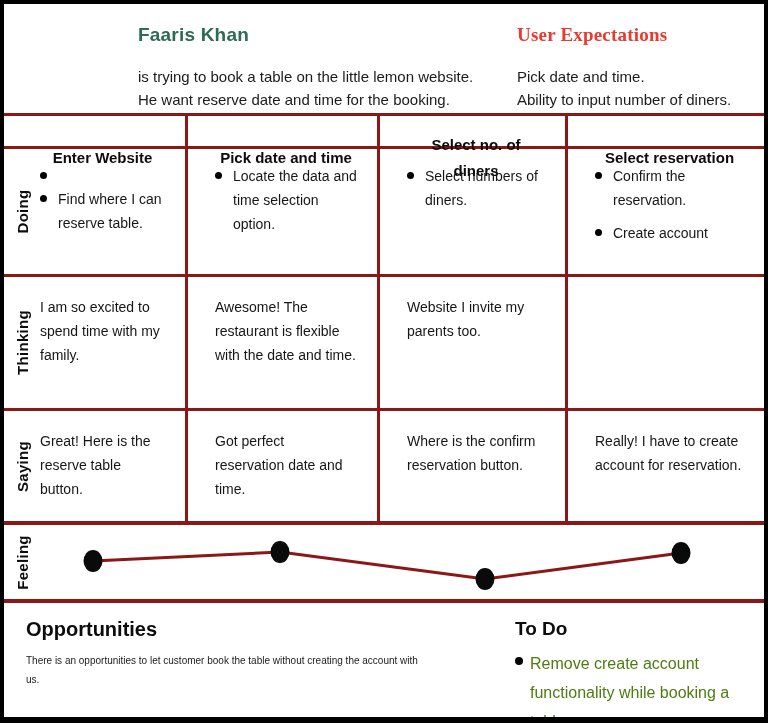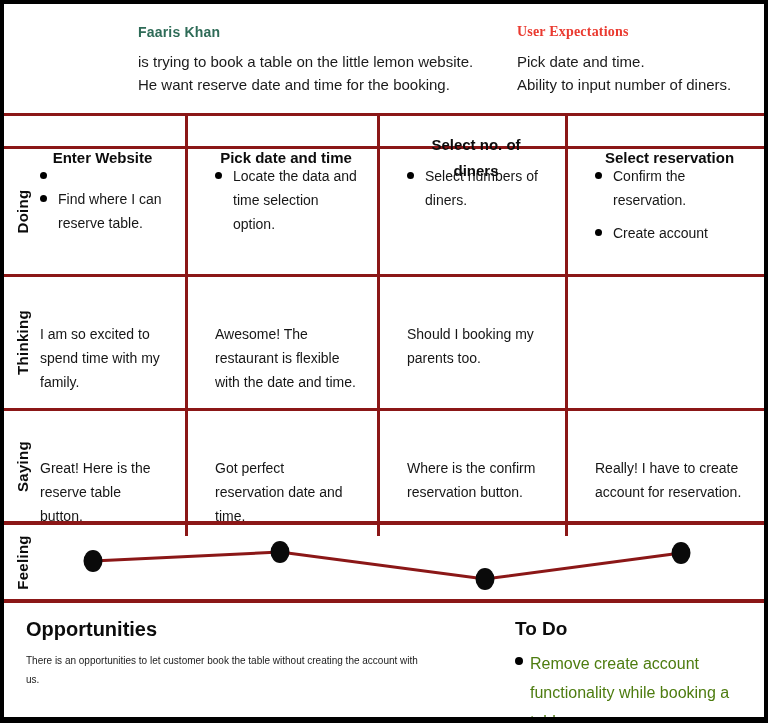--- a/index.html
+++ b/index.html
@@ -7,21 +7,21 @@
   .frame {
     width:768px; height:723px; position:relative; background:#fff;
     border:4px solid #000; border-bottom-width:6px; overflow:hidden;
     --line:#8b1717; --persona:#2e6b57; --expect:#ea3a30;
   }
 
   
   .persona-header { position:relative; height:109px; }
   .persona-block { position:absolute; left:134px; top:20px; }
   .expect-block  { position:absolute; left:513px; top:20px; }
-  .block-title { font-size:14px; font-weight:bold; margin-bottom:11px; letter-spacing:.2px; }
+  .block-title { font-size:19px; font-weight:bold; margin-bottom:20px; letter-spacing:.2px; }
   .persona-block .block-title { color:var(--persona); }
   .expect-block  .block-title { color:var(--expect);font-family:Liberation Serif, serif; }
   .block-line { font-size:15px; color:#1b1b1b; line-height:1.5; }
 
   
   .journey-table { border-top:3px solid var(--line); }
   .t-row { display:grid; grid-template-columns:181px 192px 188px 1fr;
            position:relative; border-bottom:3px solid var(--line); }
   .t-cell + .t-cell { border-left:3px solid var(--line); }
   .header-row { height:33px;text-align:center; }
@@ -37,21 +37,21 @@
                     font-weight:bold; font-size:15px; letter-spacing:.3px; color:#0c0c0c; }
 
   .t-cell { padding:16px 20px 8px 27px; font-size:14px; color:#161616; line-height:1.7; }
   .t-cell.first { padding-left:36px; }
 
   .bullet-item { display:flex; gap:11px; margin-bottom:9px; }
   .bullet-item .dot { flex:0 0 auto; width:7px; height:7px; border-radius:50%;
                       background:#000; margin-top:7px; }
   .bullet-item .b-text { max-width:138px; }
 
-  .thinking-row .t-cell, .saying-row .t-cell { padding-top:46px; }
+  .thinking-row .t-cell, .saying-row .t-cell { padding-top:19px; }
   .cell-note { max-width:142px; }
   .t-cell.wide .cell-note { max-width:176px; }
 
   
   .feeling-row { position:relative; height:78px; border-bottom:4px solid var(--line); }
   .feeling-row svg { display:block; }
 
   
   .bottom-section { position:relative; height:97px; padding:15px 8px 0 22px; }
   .section-title { font-size:20px; font-weight:bold; color:#0c0c0c; margin-bottom:10px; }
@@ -131,21 +131,21 @@
       <div class="row-label">
         <span>Thinking</span>
       </div>
       <div class="t-cell first">
         <div class="cell-note">I am so excited to spend time with my family.</div>
       </div>
       <div class="t-cell">
         <div class="cell-note">Awesome! The restaurant is flexible with the date and time.</div>
       </div>
       <div class="t-cell">
-        <div class="cell-note">Should I booking my parents too.</div>
+        <div class="cell-note">Website I invite my parents too.</div>
       </div>
       <div class="t-cell">
         <div class="cell-note"></div>
       </div>
     </div>
 
     <div class="t-row saying-row">
       <div class="row-label">
         <span>Saying</span>
       </div>

